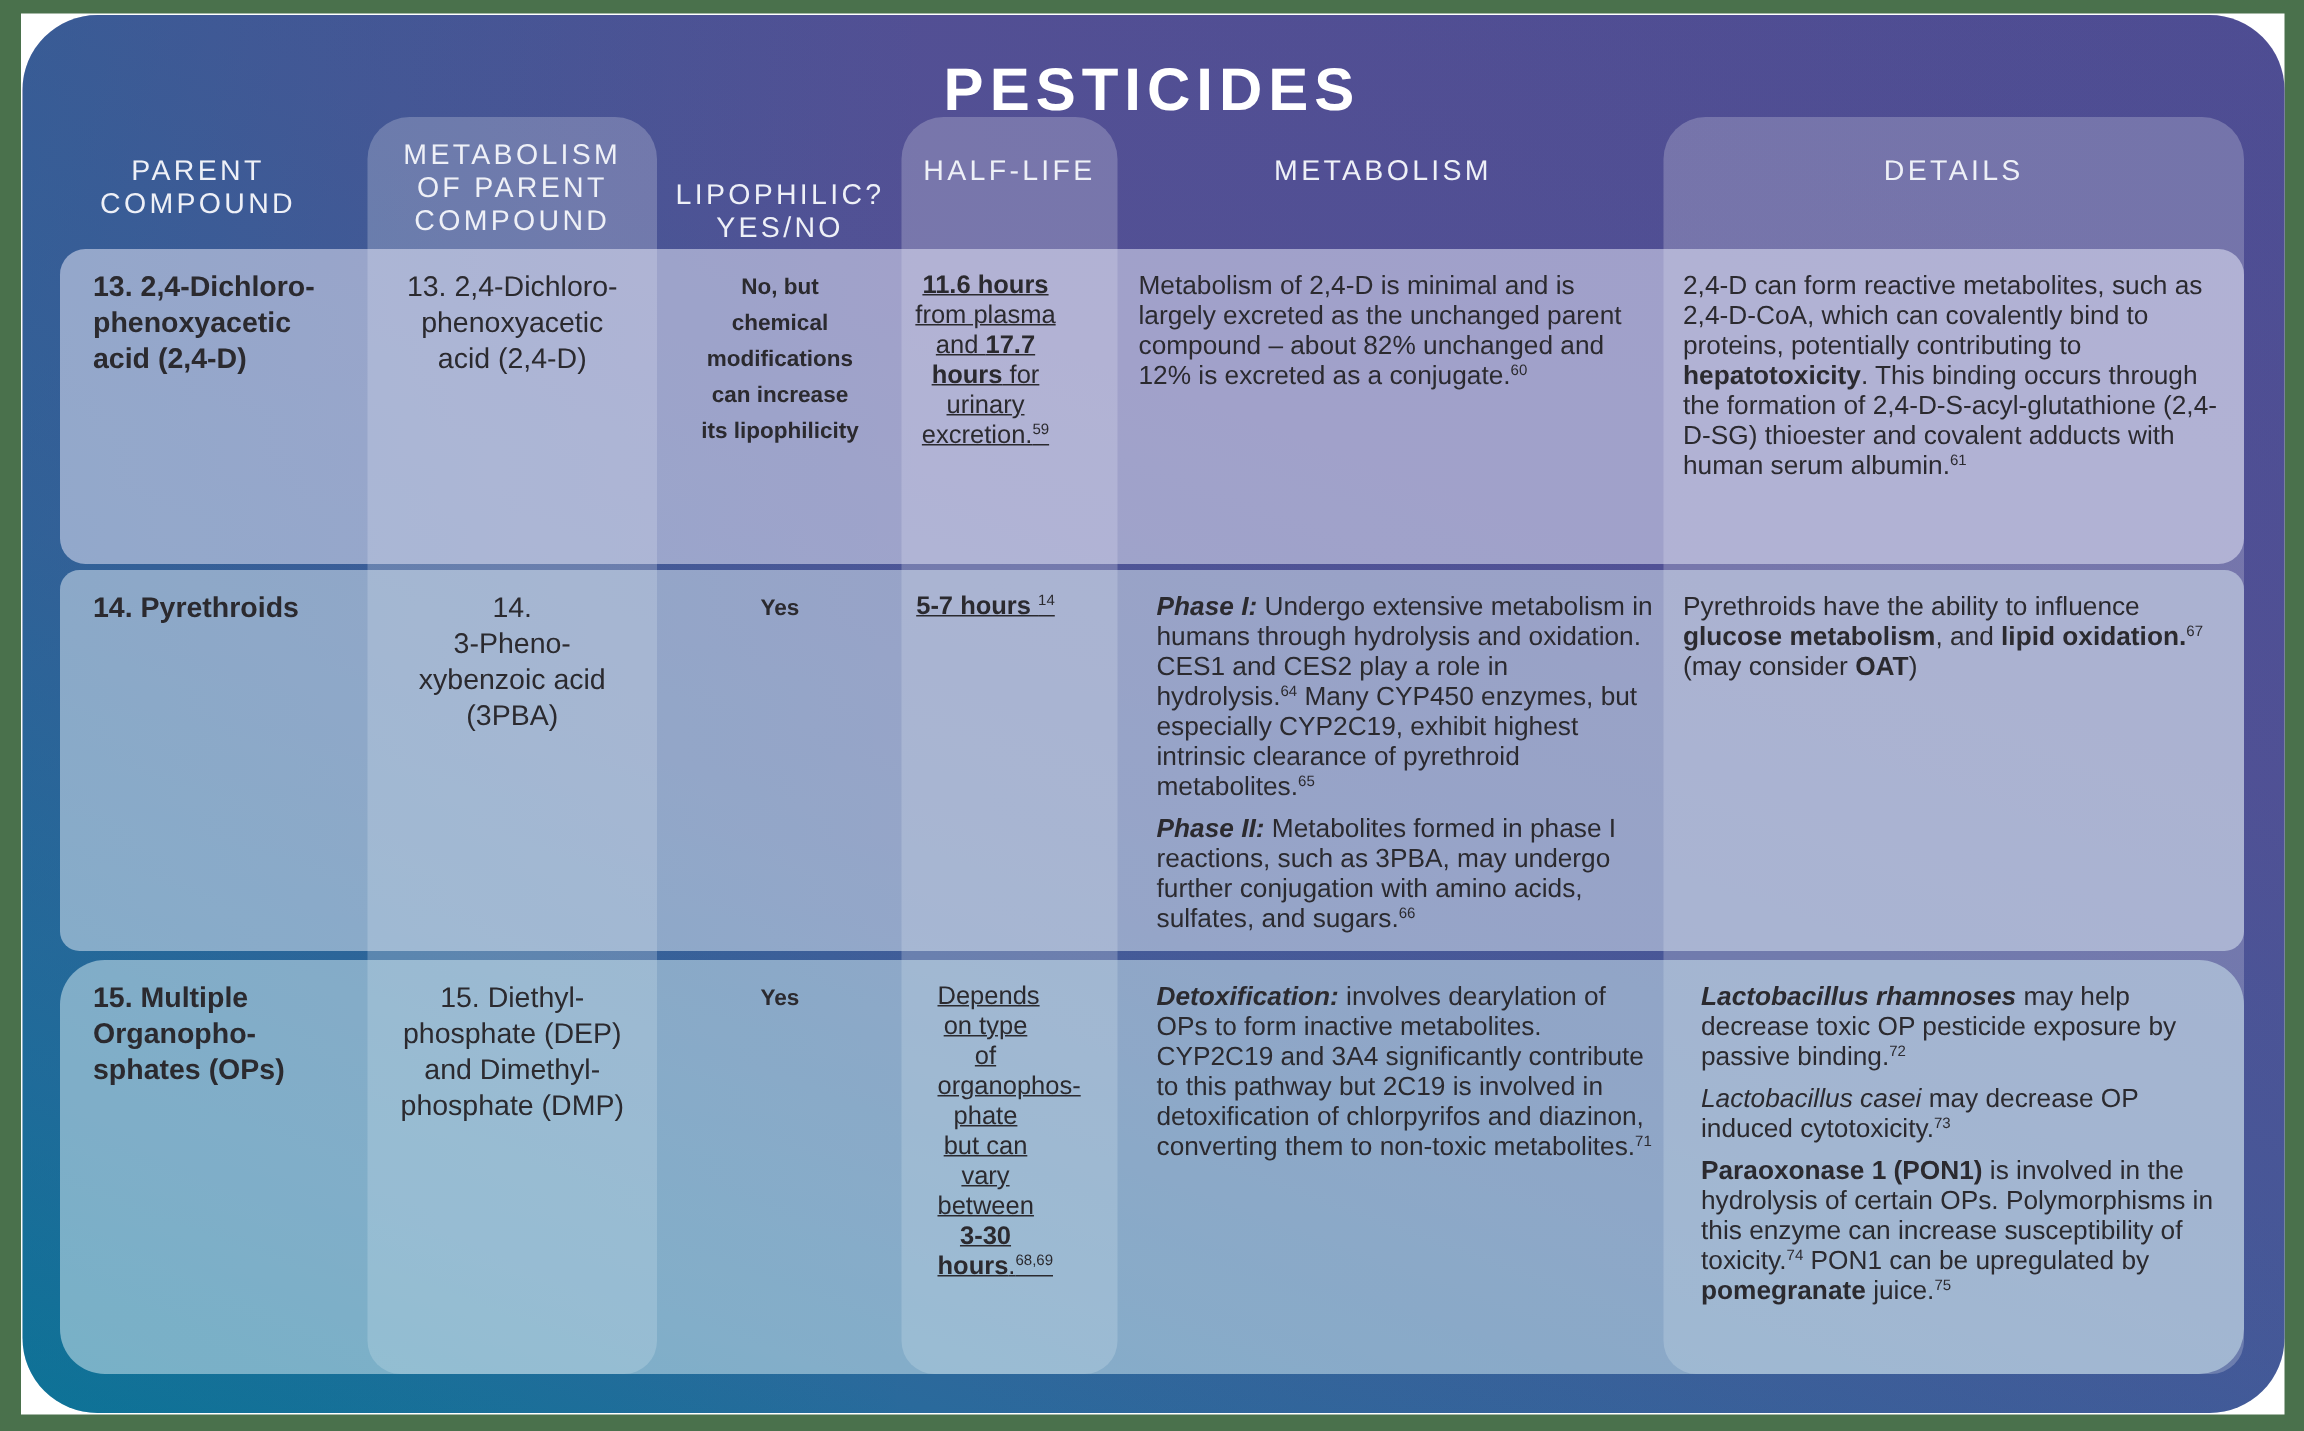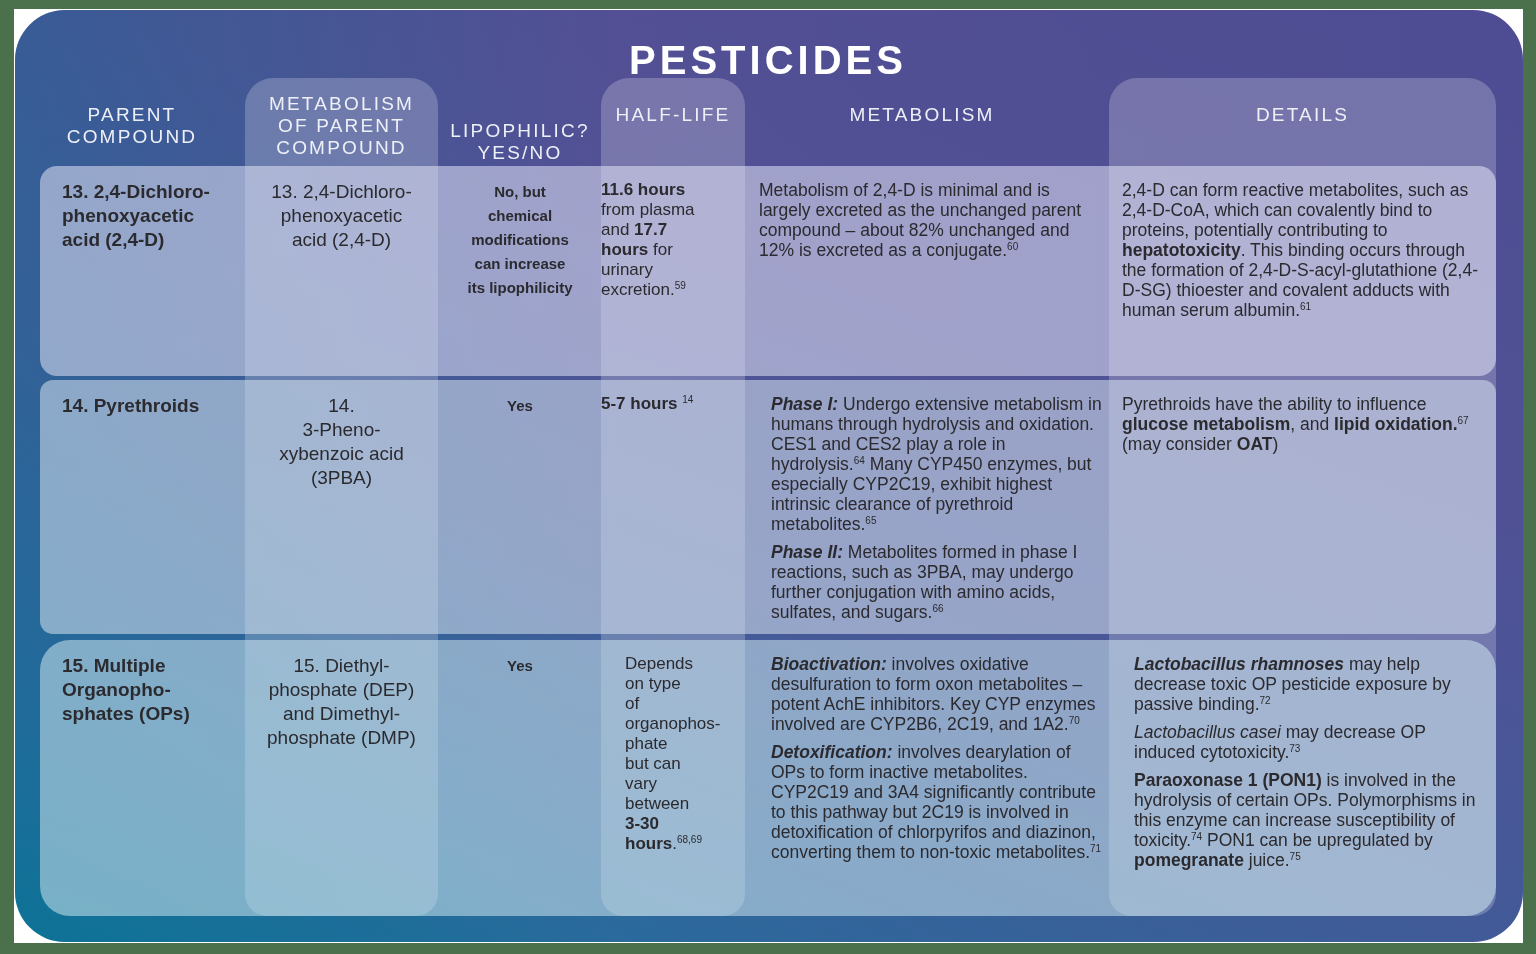--- a/index.html
+++ b/index.html
@@ -66,21 +66,21 @@
   .row.r2 { background:rgba(215,228,240,0.55); }
   .row.r3 { background:rgba(205,230,238,0.55); }
 
   .cell {
     position:absolute; top:14px; color:#2b2a2f;
     font-size:18px; line-height:20px; z-index:6;
   }
   .c-parent { left:22px; width:180px; font-weight:bold; font-size:19px; line-height:24px; }
   .c-metab  { left:205px; width:193px; text-align:center; font-size:19px; line-height:24px; }
   .c-lipo   { left:400px; width:160px; text-align:center; font-size:15px; line-height:24px;font-weight:bold; }
-  .c-half   { left:561px; width:112px; text-align:left; font-size:17px; line-height:20px; }
+  .c-half   { left:561px; width:112px; text-align:center; font-size:17px; line-height:20px;text-decoration:underline; }
   .c-human  { left:719px; width:345px; font-size:17.5px; line-height:20px; }
   .c-add    { left:1082px; width:360px; font-size:17.5px; line-height:20px; }
   .cell p { margin:0 0 8px 12px; }
   b { font-weight:bold; }
   sup { font-size:10px; line-height:0; vertical-align:6px; }
   .bi { font-weight:bold; font-style:italic; }
   .it { font-style:italic; }
 </style>
 </head>
 <body>
@@ -183,21 +183,20 @@
     <div>and Dimethyl-</div>
     <div>phosphate (DMP)</div>
   </div>
   <div class="cell c-lipo">
     <div>Yes</div>
   </div>
   <div class="cell c-half" style="padding:0 24px;box-sizing:border-box;">
     <span>Depends on type of organophos-phate but can vary between </span><b>3-30 hours</b><span>.</span><sup>68,69</sup>
   </div>
   <div class="cell c-human">
-    <p><span class="bi">Bioactivation:</span><span> involves oxidative desulfuration to form oxon metabolites – potent AchE inhibitors. Key CYP enzymes involved are CYP2B6, 2C19, and 1A2.</span><sup>70</sup></p>
     <p><span class="bi">Detoxification:</span><span> involves dearylation of OPs to form inactive metabolites. CYP2C19 and 3A4 significantly contribute to this pathway but 2C19 is involved in detoxification of chlorpyrifos and diazinon, converting them to non-toxic metabolites.</span><sup>71</sup></p>
   </div>
   <div class="cell c-add">
     <p><span class="bi">Lactobacillus rhamnoses</span><span> may help decrease toxic OP pesticide exposure by passive binding.</span><sup>72</sup></p>
     <p><span class="it">Lactobacillus casei</span><span> may decrease OP induced cytotoxicity.</span><sup>73</sup></p>
     <p><b>Paraoxonase 1 (PON1)</b><span> is involved in the hydrolysis of certain OPs. Polymorphisms in this enzyme can increase susceptibility of toxicity.</span><sup>74</sup><span> PON1 can be upregulated by </span><b>pomegranate</b><span> juice.</span><sup>75</sup></p>
   </div>
 </div>
 
 </body></html>

